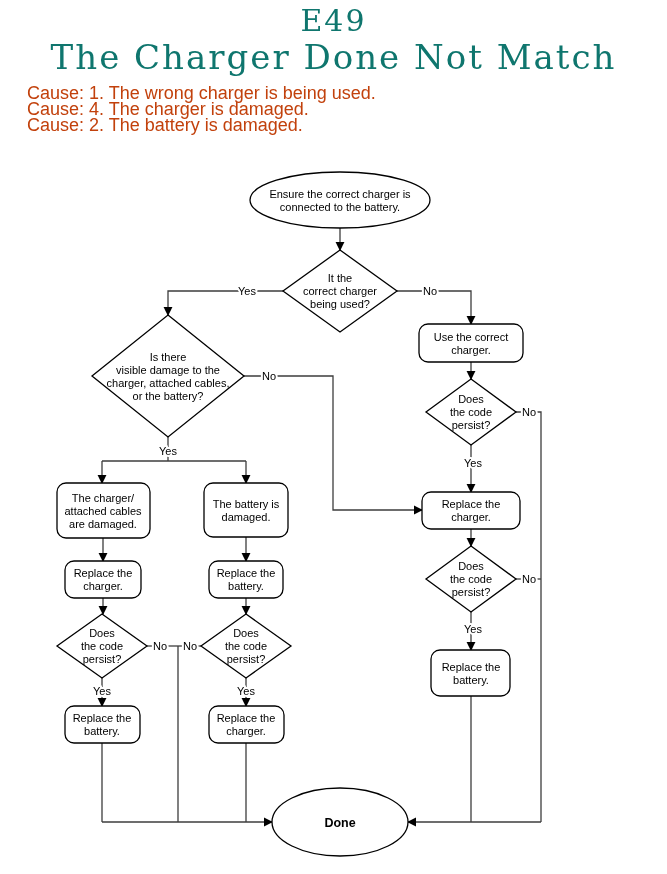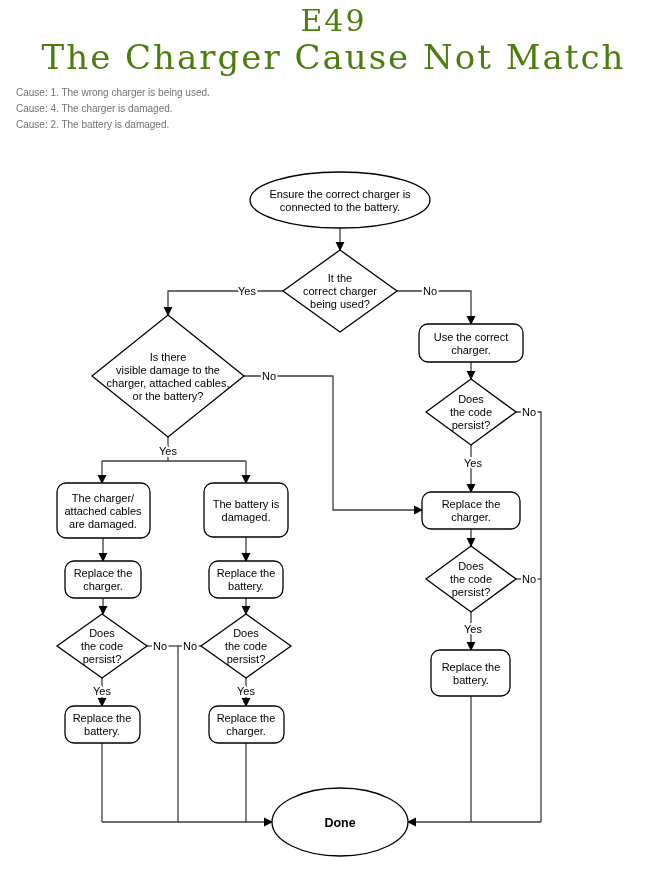--- a/index.html
+++ b/index.html
@@ -3,52 +3,52 @@
 <meta charset="utf-8">
 <style>
   html,body{margin:0;padding:0;background:#ffffff;}
   .page{
     position:relative;
     width:667px;height:874px;
     background:#ffffff;
     font-family:"Liberation Sans", sans-serif;
     overflow:hidden;
   }
-  .hdr{position:absolute;top:0;left:0;width:667px;text-align:center;color:#4d7c0f;}
+  .hdr{position:absolute;top:0;left:0;width:667px;text-align:center;color:#0f766e;}
   .code{
     font-family:"DejaVu Serif", serif;
     font-size:30px;line-height:36px;margin-top:3px;letter-spacing:2px;
   }
   .title{
     font-family:"DejaVu Serif", serif;
     font-size:34px;line-height:36px;letter-spacing:2px;white-space:nowrap;
   }
   .causes{
-    position:absolute;top:85px;left:16px;width:618px;
-    font-size:10px;line-height:16px;color:#737373;text-align:left;
+    position:absolute;top:85px;left:27px;width:618px;
+    font-size:18px;line-height:16px;color:#c2410c;text-align:left;
   }
   .causes p{margin:0;}
   svg.flow{position:absolute;top:0;left:0;}
   .shape{fill:#ffffff;stroke:#000000;stroke-width:1.3;}
   .edge{fill:none;stroke:#3d3d3d;stroke-width:1.3;}
   .nt{font-family:"Liberation Sans", sans-serif;font-size:11px;fill:#000000;text-anchor:middle;}
   .lbl{
     font-family:"Liberation Sans", sans-serif;font-size:11px;fill:#000000;text-anchor:middle;
     paint-order:stroke;stroke:#ffffff;stroke-width:4px;stroke-linejoin:round;
   }
   .done-t{font-family:"Liberation Sans", sans-serif;font-size:12.5px;font-weight:bold;fill:#000000;text-anchor:middle;}
 </style>
 </head>
 <body>
 
 <div class="page">
 
   <div class="hdr">
     <div class="code">E49</div>
-    <div class="title">The Charger Cause Not Match</div>
+    <div class="title">The Charger Done Not Match</div>
   </div>
 
   <div class="causes">
     <p>Cause: 1. The wrong charger is being used.</p>
     <p>Cause: 4. The charger is damaged.</p>
     <p>Cause: 2. The battery is damaged.</p>
   </div>
 
   <svg class="flow" width="667" height="874" viewBox="0 0 667 874">
     <defs>

